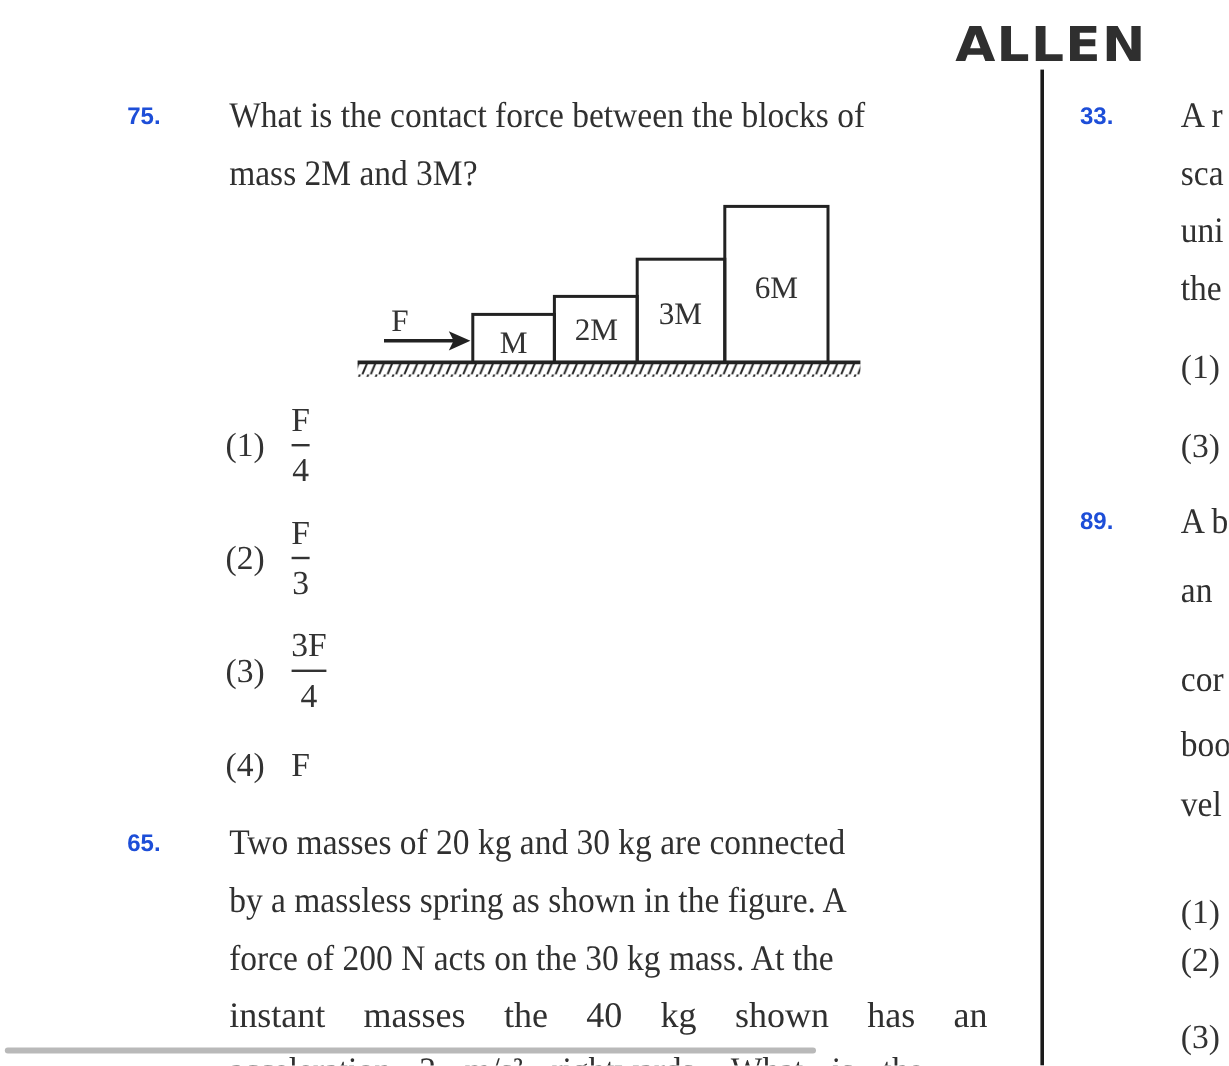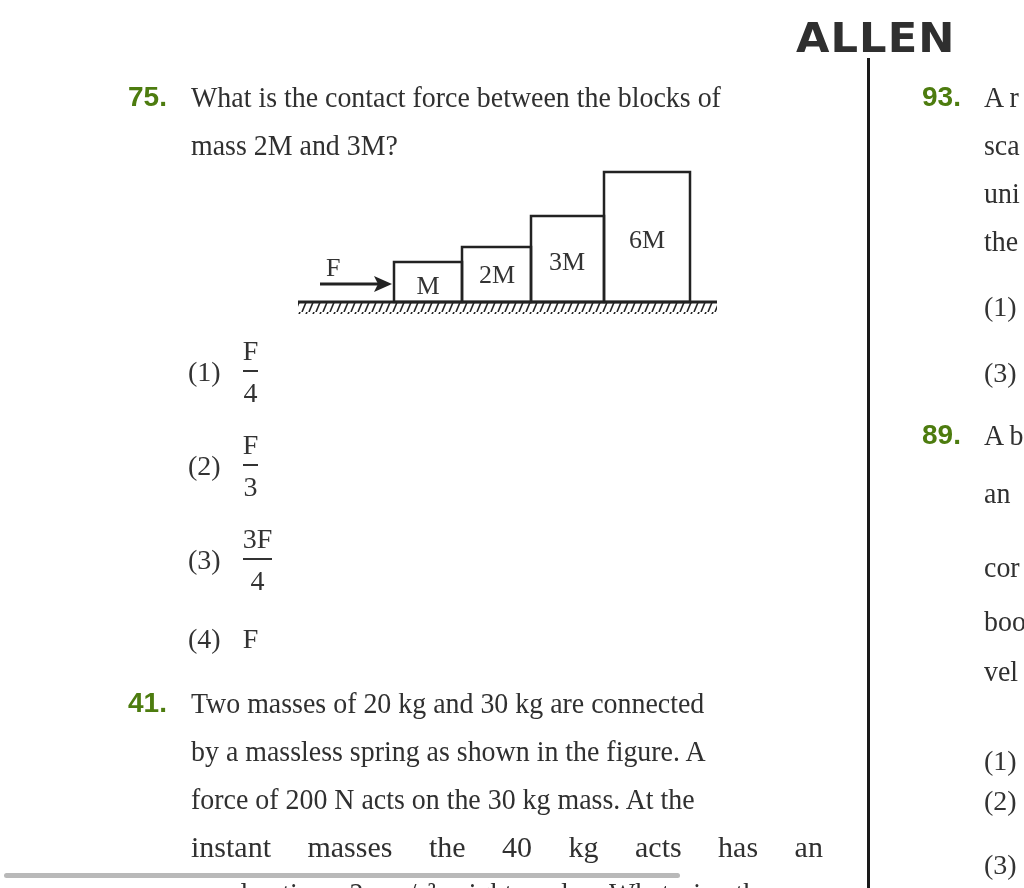--- a/index.html
+++ b/index.html
@@ -10,21 +10,21 @@
   }
   .abs { position: absolute; }
   .logo {
     left: 796px; top: 14px; font-family: "DejaVu Sans", sans-serif;
     font-weight: 900; font-size: 40px; letter-spacing: 1px; color: #2f2f2f;
     transform: scaleX(1.08); transform-origin: left top; line-height: 48px;
   }
   .divider { left: 867px; top: 58px; width: 3px; height: 830px; background: #1a1a1a; }
   .qnum {
     font-family: "Liberation Sans", "DejaVu Sans", sans-serif; font-weight: 700;
-    font-size: 28px; color: #4d7c0f; line-height: 34px; margin-left: 22px;
+    font-size: 20px; color: #1d4ed8; line-height: 34px;
   }
   .line {
     font-size: 30px; line-height: 34px; white-space: nowrap; color: #303030;
     transform: scaleX(0.93); transform-origin: left top;
   }
   .just { display: flex; justify-content: space-between; width: 680px; transform: none; }
   .opt-label { font-size: 28px; line-height: 30px; color: #333; }
   .frac { display: inline-flex; flex-direction: column; align-items: center; font-size: 28px; line-height: 30px; color: #333; }
   .frac .bar { height: 2px; background: #333; align-self: stretch; margin: 4px 0 6px 0; }
   .bottom-bar { left: 4px; top: 873px; width: 676px; height: 5px; background: #b9b9b9; border-radius: 3px; }
@@ -93,39 +93,39 @@
     <span>3F</span>
     <span class="bar"></span>
     <span>4</span>
   </span>
 </div>
 <div class="abs" style="left:188px; top:624px; display:flex; align-items:center; gap:22px;">
   <span class="opt-label">(4)</span>
   <span class="opt-label">F</span>
 </div>
 
-<div class="abs qnum" style="left:106px; top:686px;">41.</div>
+<div class="abs qnum" style="left:106px; top:686px;">65.</div>
 <div class="abs line" style="left:191px; top:686px;">Two masses of 20 kg and 30 kg are connected</div>
 <div class="abs line" style="left:191px; top:734px;">by a massless spring as shown in the figure. A</div>
 <div class="abs line" style="left:191px; top:782px;">force of 200 N acts on the 30 kg mass. At the</div>
 <div class="abs line just" style="left:191px; top:830px; width:632px;">
   <span>instant</span>
   <span>masses</span>
   <span>the</span>
   <span>40</span>
   <span>kg</span>
-  <span>acts</span>
+  <span>shown</span>
   <span>has</span>
   <span>an</span>
 </div>
 <div class="abs line" style="left:191px; top:876px; width:632px; word-spacing:18px;">acceleration 2 m/s² rightwards. What is the</div>
 
 <div class="abs bottom-bar"></div>
 
-<div class="abs qnum" style="left:900px; top:80px;">93.</div>
+<div class="abs qnum" style="left:900px; top:80px;">33.</div>
 <div class="abs line" style="left:984px; top:80px;">A r</div>
 <div class="abs line" style="left:984px; top:128px;">sca</div>
 <div class="abs line" style="left:984px; top:176px;">uni</div>
 <div class="abs line" style="left:984px; top:224px;">the</div>
 <div class="abs opt-label" style="left:984px; top:292px;">(1)</div>
 <div class="abs opt-label" style="left:984px; top:358px;">(3)</div>
 
 <div class="abs qnum" style="left:900px; top:418px;">89.</div>
 <div class="abs line" style="left:984px; top:418px;">A b</div>
 <div class="abs line" style="left:984px; top:476px;">an</div>

